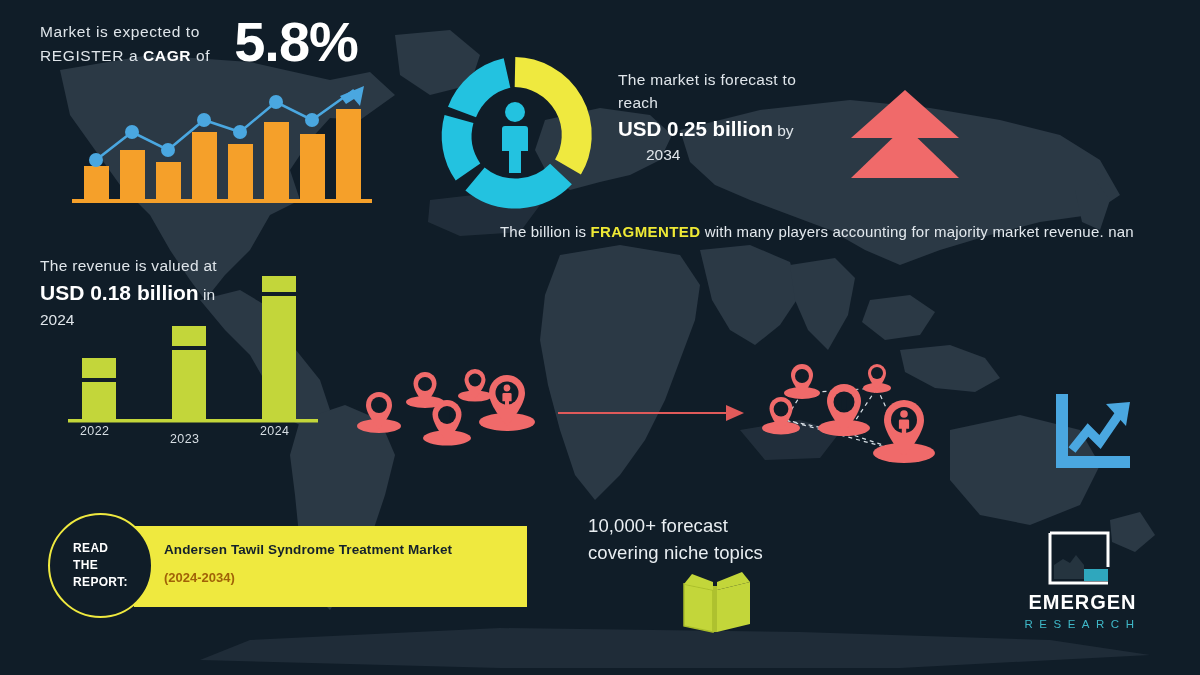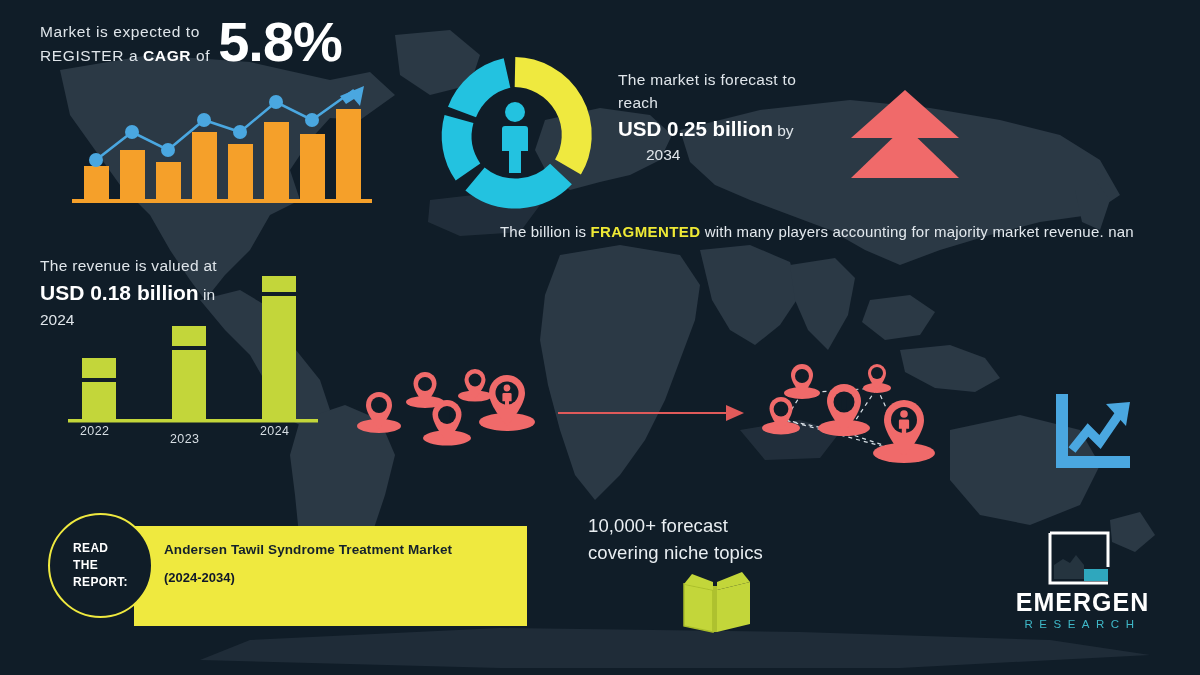--- a/index.html
+++ b/index.html
@@ -13,21 +13,21 @@
   .stage { position:absolute; inset:0; width:1200px; height:675px; overflow:hidden; }
 
   
   .map { position:absolute; inset:0; z-index:0; }
   .map svg { display:block; width:1200px; height:675px; }
 
   
   #cagr-block { position:absolute; left:40px; top:14px; z-index:5; display:flex; align-items:flex-start; }
   #cagr-lines { font-size:15.5px; line-height:24px; letter-spacing:.6px; color:#dfe5ea; padding-top:6px; white-space:nowrap; }
   #cagr-lines b { font-weight:bold; color:#fff; }
-  #cagr-value { font-size:56px; font-weight:bold; color:#ffffff; line-height:56px; margin-left:8px; letter-spacing:-1px; }
+  #cagr-value { font-size:56px; font-weight:bold; color:#ffffff; line-height:56px; margin-left:24px; letter-spacing:-1px; }
 
   
   #growth-chart { position:absolute; left:62px; top:82px; width:320px; height:128px; z-index:5; }
 
   
   #donut { position:absolute; left:437px; top:57px; width:156px; height:156px; z-index:5; }
 
   
   #forecast-block { position:absolute; left:618px; top:68px; z-index:5; width:260px; }
   #forecast-l1 { font-size:15.5px; line-height:23px; color:#dfe5ea; letter-spacing:.3px; }
@@ -56,38 +56,38 @@
 
   
   #pins-left  { position:absolute; left:355px; top:368px; width:185px; height:105px; z-index:5; }
   #pins-right { position:absolute; left:752px; top:358px; width:200px; height:122px; z-index:5; }
   #flow-arrow { position:absolute; left:556px; top:398px; width:190px; height:30px; z-index:5; }
 
   
   #chart-icon { position:absolute; left:1048px; top:388px; width:88px; height:88px; z-index:5; }
 
   
-  #report-banner { position:absolute; left:134px; top:526px; width:393px; height:100px; background:#efe93f; z-index:4; }
+  #report-banner { position:absolute; left:134px; top:526px; width:393px; height:81px; background:#efe93f; z-index:4; }
   #report-title { position:absolute; left:30px; top:16px; font-size:13.5px; font-weight:bold; color:#14212c; letter-spacing:.1px; }
-  #report-period { position:absolute; left:30px; top:44px; font-size:13px; font-weight:bold; color:#0f172a; }
+  #report-period { position:absolute; left:30px; top:44px; font-size:13px; font-weight:bold; color:#a16207; }
   #report-circle { position:absolute; left:48px; top:513px; width:105px; height:105px; border-radius:50%;
       background:#101d28; border:2.5px solid #efe93f; z-index:6; display:flex; align-items:center; justify-content:center; }
   #report-circle-label { font-size:12px; font-weight:bold; color:#ffffff; text-align:left; line-height:17px; letter-spacing:.3px; }
 
   
   #reports-block { position:absolute; left:588px; top:512px; z-index:5; }
   #reports-line1 { font-size:18.5px; color:#e9eef2; line-height:27px; letter-spacing:.1px; }
   #reports-line2 { font-size:18.5px; color:#e9eef2; line-height:27px; letter-spacing:.1px; }
   #book-icon { position:absolute; left:680px; top:572px; width:74px; height:62px; z-index:5; }
 
   
   #logo { position:absolute; left:990px; top:531px; width:185px; height:105px; z-index:5; }
   #logo-mark { position:absolute; left:58px; top:0px; width:62px; height:54px; }
   #logo-name { position:absolute; left:0; top:56px; width:185px; text-align:center;
-      font-size:25px; font-weight:bold; color:#ffffff; letter-spacing:1px; line-height:30px; }
+      font-size:20px; font-weight:bold; color:#ffffff; letter-spacing:1px; line-height:30px; }
   #logo-sub { position:absolute; left:0; top:86px; width:185px; text-align:center;
       font-size:11.5px; color:#3fb8c8; letter-spacing:6.5px; line-height:14px; }
 </style>
 </head>
 <body>
 
 <div class="stage">
 
   <div class="map">
     <svg viewBox="0 0 1200 675" xmlns="http://www.w3.org/2000/svg">

